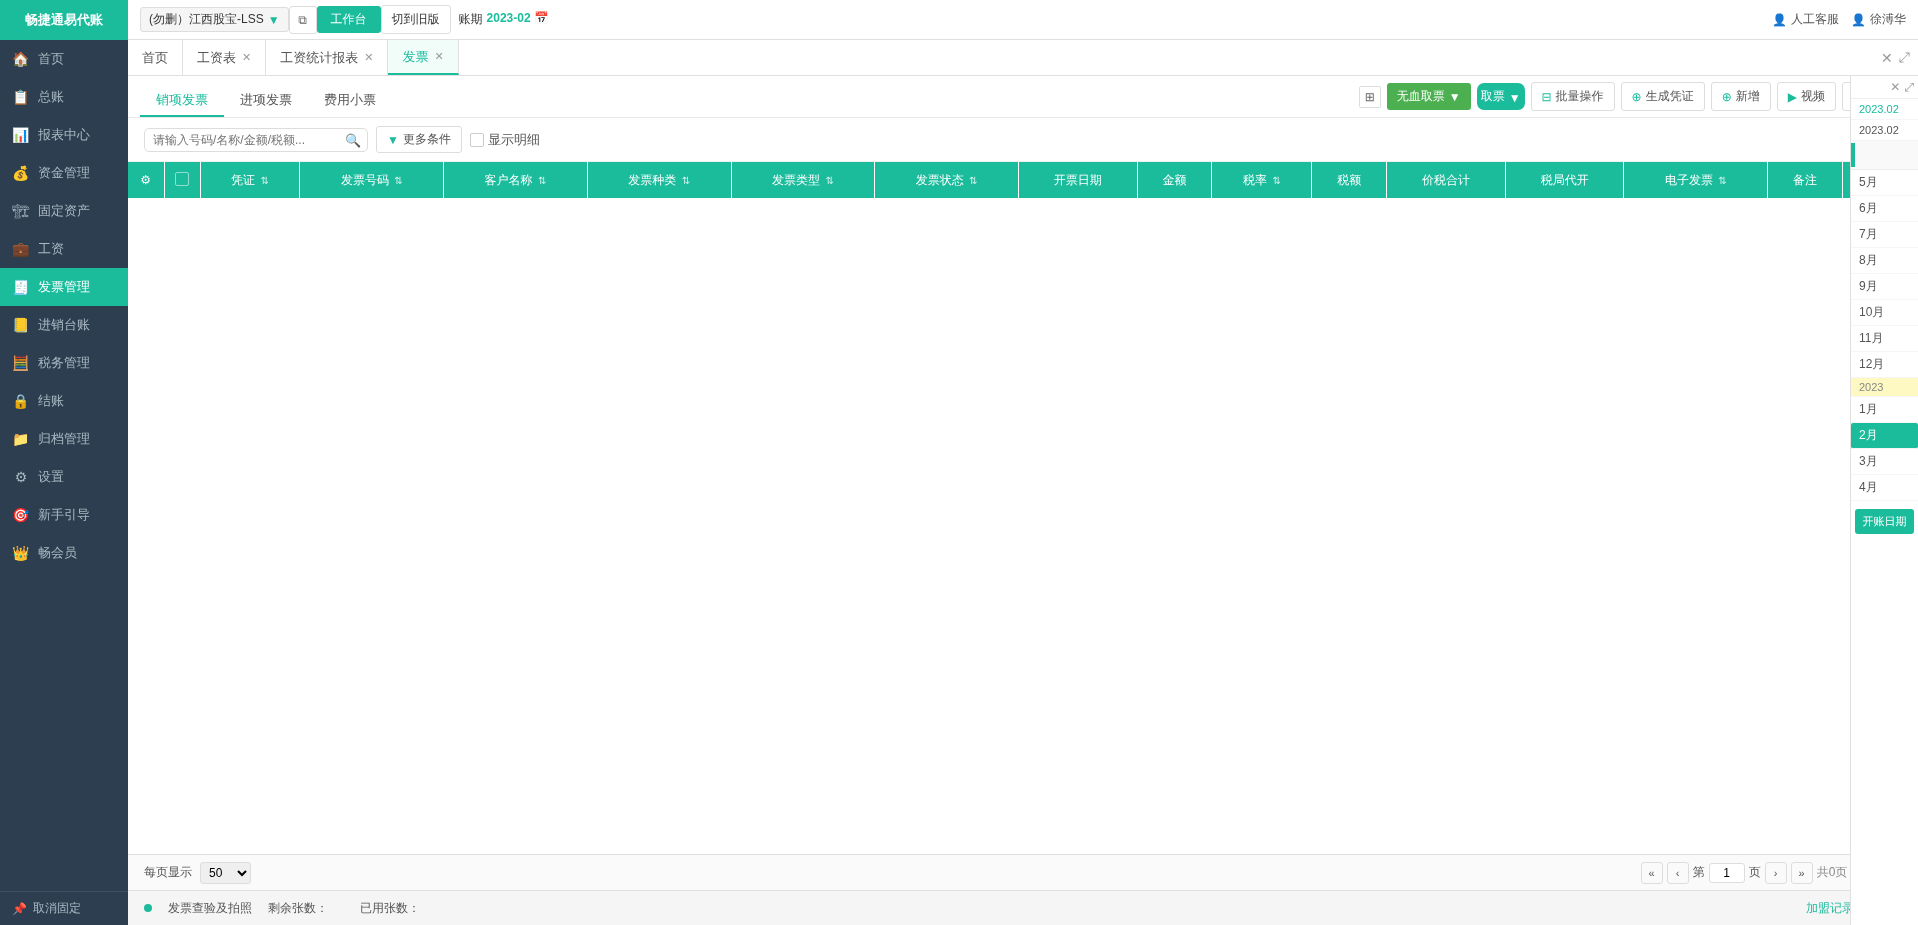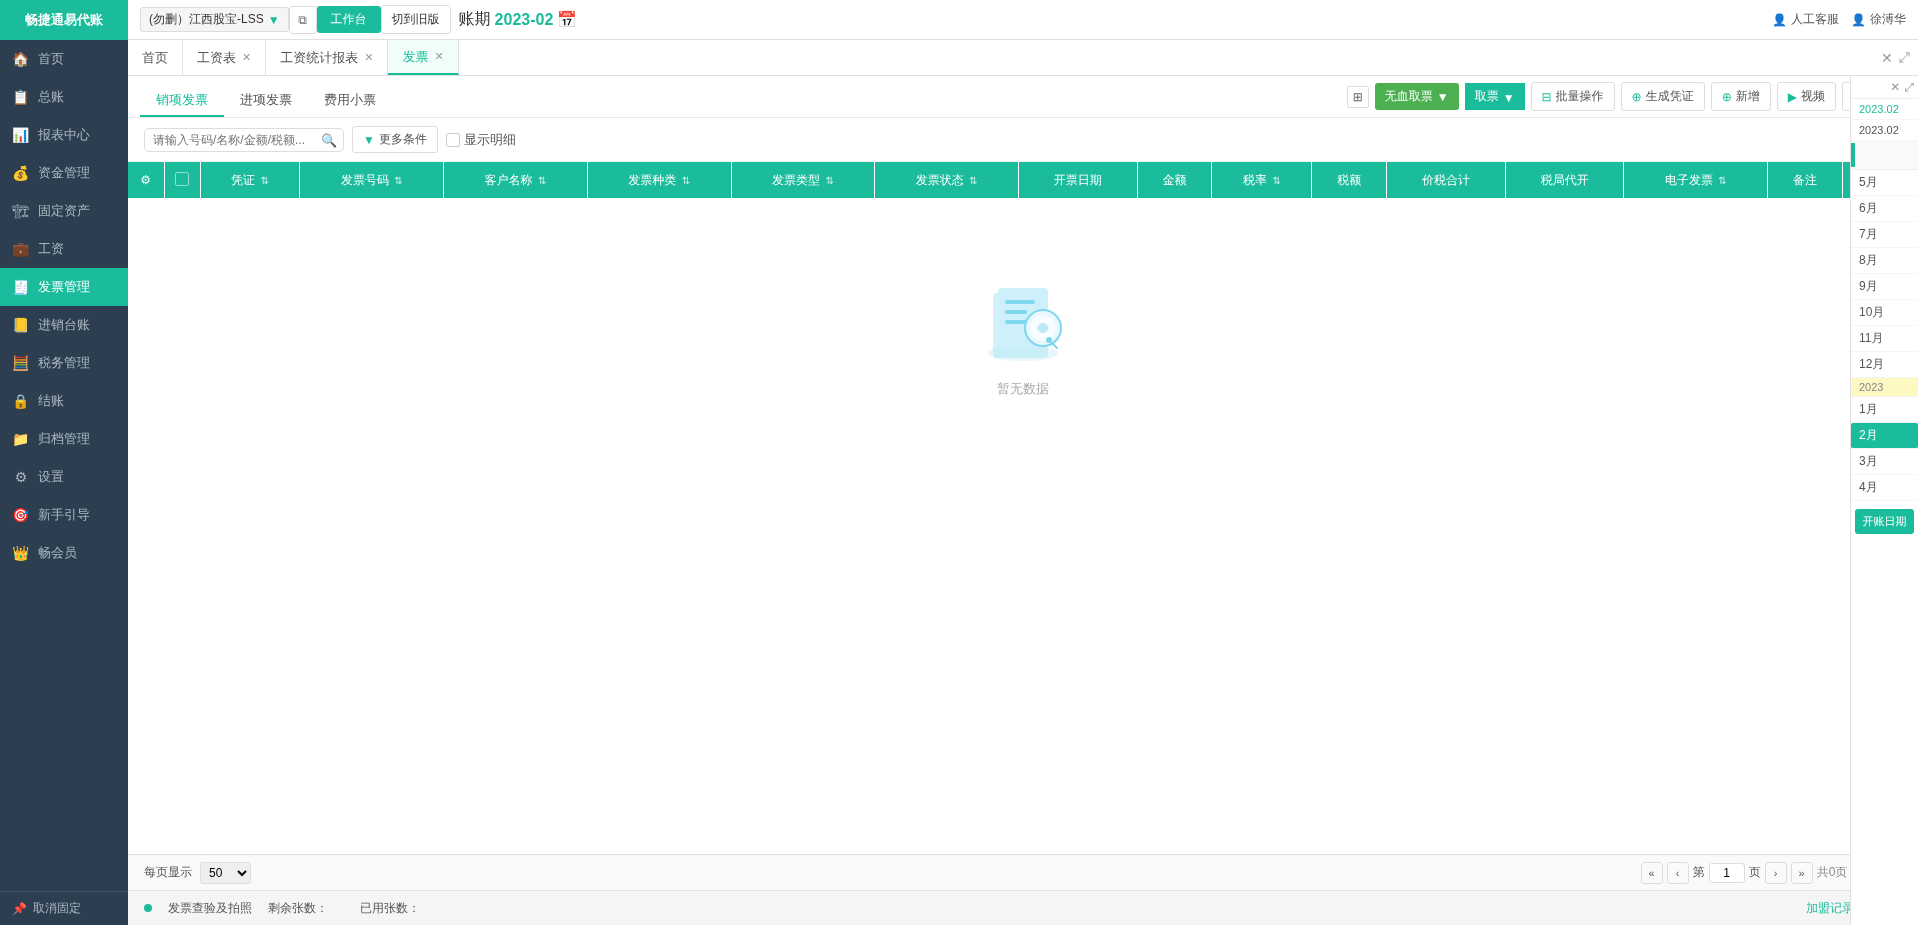--- a/index.html
+++ b/index.html
@@ -105,24 +105,24 @@
     .switch-btn {
       background: #fff;
       color: #333;
       border: 1px solid #ddd;
       padding: 5px 10px;
       border-radius: 3px;
       cursor: pointer;
       font-size: 12px;
     }
     .period-label {
-      font-size: 16px;
+      font-size: 12px;
       color: #333;
       display: flex;
-      align-items: center;
+      align-items: flex-start;
       gap: 4px;
       padding-left: 8px;
     }
     .topbar-right {
       margin-left: auto;
       display: flex;
       align-items: center;
       gap: 12px;
     }
     .topbar-right-item {
@@ -203,21 +203,21 @@
       gap: 8px;
       border-bottom: 1px solid #f0f0f0;
     }
     .toolbar-left { display: flex; align-items: center; gap: 8px; flex: 1; }
 
     .search-input {
       border: 1px solid #ddd;
       border-radius: 5px;
       padding: 4px 28px 4px 8px;
       font-size: 12px;
-      width: 200px;
+      width: 224px;
       outline: none;
       color: #333;
       position: relative;
     }
     .search-wrap {
       position: relative;
       display: inline-block;
     }
     .search-icon-inline {
       position: absolute;
@@ -259,22 +259,22 @@
       cursor: pointer;
       font-size: 12px;
       display: flex;
       align-items: center;
       gap: 4px;
     }
     .btn-teal-dropdown {
       background: #1abc9c;
       color: white;
       border: none;
-      padding: 5px 10px;
-      border-radius: 0;
+      padding: 5px 4px;
+      border-radius: 7px;
       cursor: pointer;
       font-size: 12px;
       display: flex;
       align-items: flex-end;
       gap: 4px;
     }
     .btn-outline {
       background: white;
       color: #555;
       border: 1px solid #ddd;
@@ -707,36 +707,20 @@
             <th>
               <span>操作</span>
             </th>
           </tr>
         </thead>
         <tbody>
           
         </tbody>
       </table>
 
-      <div class="empty-state">
-        <svg class="empty-icon" viewBox="0 0 100 90" xmlns="http://www.w3.org/2000/svg">
-          <ellipse cx="50" cy="75" rx="35" ry="8" fill="#d0f0f8" opacity="0.5"></ellipse>
-          <rect x="20" y="15" width="55" height="65" rx="4" fill="#b8e8f5" opacity="0.6"></rect>
-          <rect x="25" y="10" width="50" height="60" rx="4" fill="#cef0fa"></rect>
-          <rect x="32" y="22" width="30" height="4" rx="2" fill="#7dd8ef"></rect>
-          <rect x="32" y="32" width="22" height="4" rx="2" fill="#7dd8ef"></rect>
-          <rect x="32" y="42" width="26" height="4" rx="2" fill="#7dd8ef"></rect>
-          <circle cx="70" cy="50" r="18" fill="#e8f8fd" stroke="#7dd8ef" stroke-width="2"></circle>
-          <circle cx="70" cy="50" r="13" fill="white" opacity="0.7"></circle>
-          <path d="M64 50 Q70 40 76 50 Q70 60 64 50" fill="#7dd8ef" opacity="0.5"></path>
-          <circle cx="76" cy="62" r="3" fill="#7dd8ef"></circle>
-          <line x1="78" y1="64" x2="84" y2="70" stroke="#7dd8ef" stroke-width="2" stroke-linecap="round"></line>
-        </svg>
-        <span class="empty-text">暂无数据</span>
-      </div>
     </div>
 
     <div class="bottombar">
       <span>每页显示</span>
       <select class="page-size-select">
         <option>50</option>
         <option>10</option>
         <option>20</option>
         <option>100</option>
       </select>

